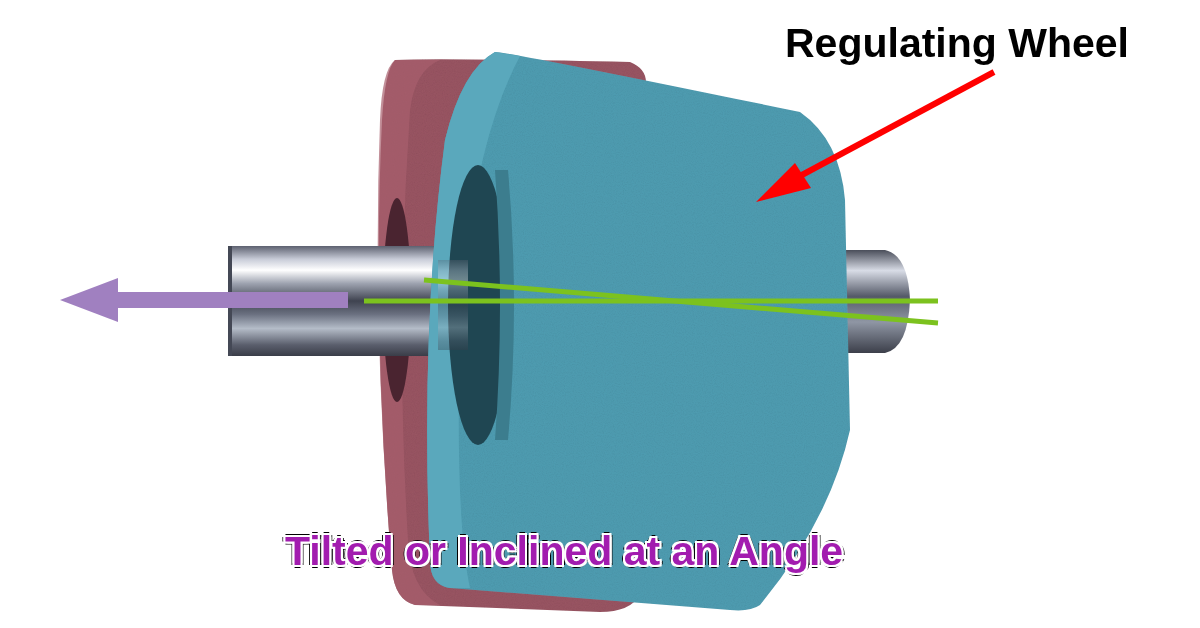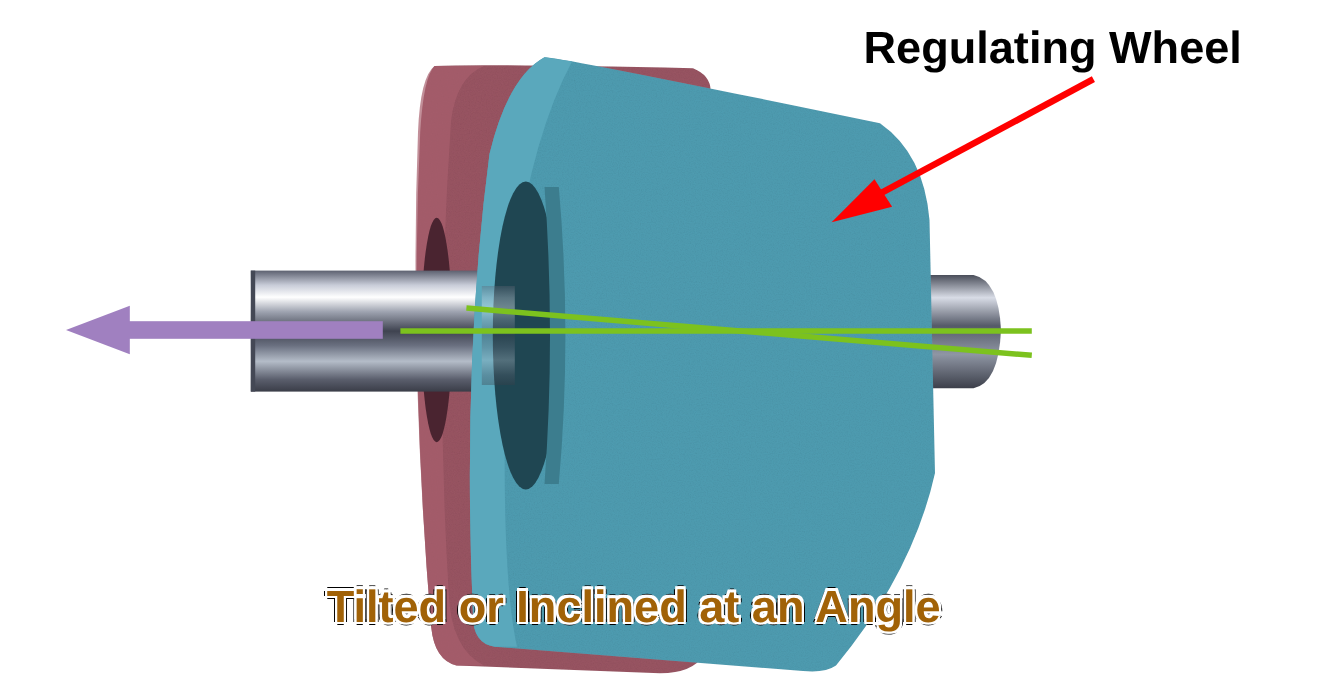--- a/index.html
+++ b/index.html
@@ -5,27 +5,26 @@
   html, body { margin: 0; padding: 0; background: #ffffff; }
   body { width: 1200px; height: 628px; overflow: hidden; position: relative; font-family: "Liberation Sans", sans-serif; }
   #scene { position: absolute; left: 0; top: 0; width: 1132px; height: 628px; }
   .label-text { font-family: "Liberation Sans", sans-serif; font-weight: bold; }
   .title-label {
     position: absolute; left: 785px; top: 20px; width: 380px;
     font-size: 41px; color: #000; white-space: nowrap; letter-spacing: 0px;
   }
   .caption-label {
     position: absolute; left: 285px; top: 528px; width: 600px;
-    font-size: 41px; color: #a16207; white-space: nowrap;
+    font-size: 41px; color: #a21caf; white-space: nowrap;
     -webkit-text-stroke: 0px;
     text-shadow:
       -2px -2px 0 #fff, 2px -2px 0 #fff, -2px 2px 0 #fff, 2px 2px 0 #fff,
       0 -2px 0 #fff, 0 2px 0 #fff, -2px 0 0 #fff, 2px 0 0 #fff,
       -3px 0 0 #000, 3px 0 0 #000, 0 -3px 0 #000, 0 3px 0 #000;
-    margin-left: 12px;
   }
 </style>
 </head>
 <body>
 
 <div id="scene">
   <svg width="1200" height="628" viewBox="0 0 1200 628" xmlns="http://www.w3.org/2000/svg">
     <defs>
       <filter id="grain" x="0" y="0" width="100%" height="100%">
         <feTurbulence type="fractalNoise" baseFrequency="0.9" numOctaves="2" seed="3" result="n"></feTurbulence>

